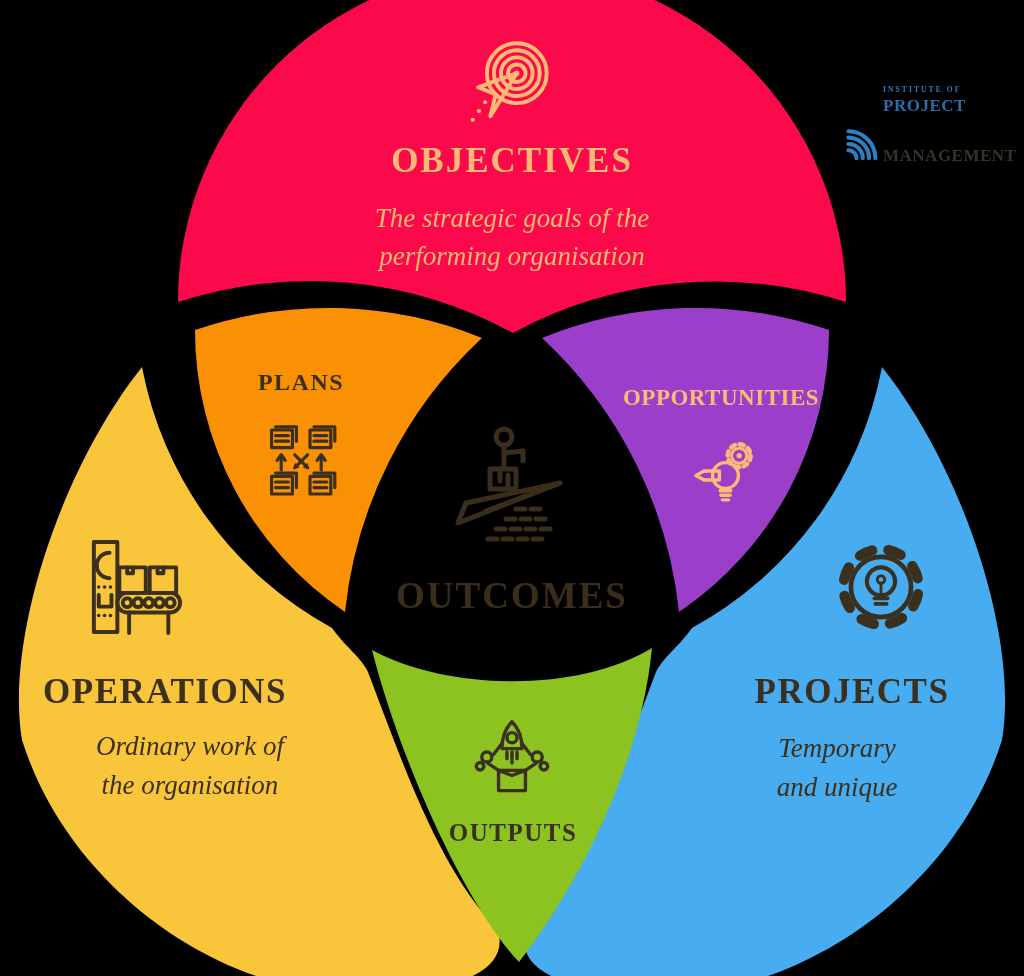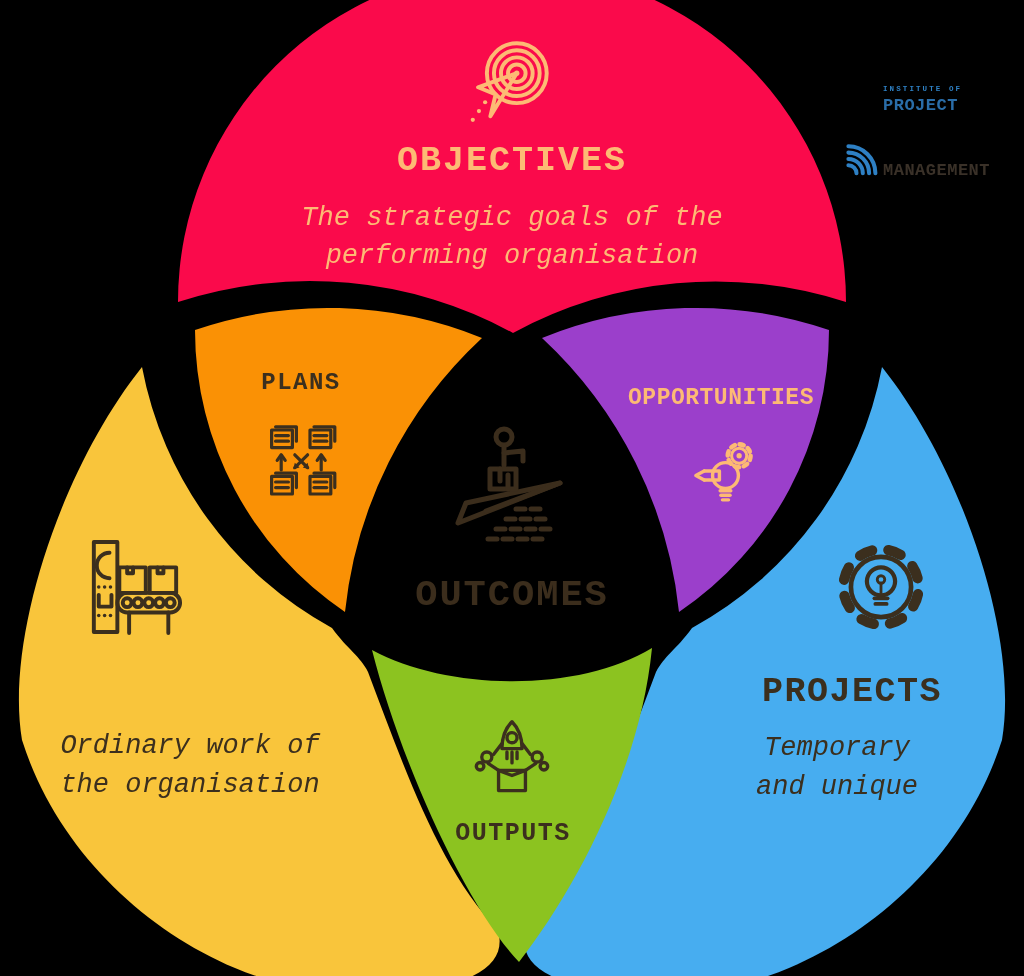--- a/index.html
+++ b/index.html
@@ -1,29 +1,29 @@
 <!DOCTYPE html>
 <html><head>
 <meta charset="utf-8">
 <style>
   html,body{margin:0;padding:0;background:#000;}
   .stage{position:relative;width:1024px;height:976px;background:#000;overflow:hidden;
-         font-family:Liberation Mono, monospace;}
+         font-family:Liberation Serif, serif;}
   .venn{position:absolute;left:0;top:0;}
   .lbl{position:absolute;transform:translateX(-50%);font-weight:bold;white-space:nowrap;letter-spacing:1.5px;}
   .desc{position:absolute;transform:translateX(-50%);font-style:italic;white-space:nowrap;}
   .white{color:#fdba74;margin-top:15px;}
   .dark{color:#3B2F1E;}
   .icon{position:absolute;transform:translate(-50%,-50%);line-height:0;}
   .icon svg{stroke:currentColor;fill:none;stroke-width:4.5;stroke-linecap:round;stroke-linejoin:round;}
   .icon .fill{fill:currentColor;stroke:none;}
   .logo{position:absolute;display:flex;align-items:flex-end;gap:4px;}
   .logo-text{display:flex;flex-direction:column;line-height:1;}
   .logo-line1{font-size:7.5px;font-weight:bold;letter-spacing:2.1px;color:#2E80C4;margin-bottom:3px;}
-  .logo-line2{font-size:17px;font-weight:bold;letter-spacing:0.5px;color:#2A6DA8;margin-bottom:16px;}
+  .logo-line2{font-size:17px;font-weight:bold;letter-spacing:0.5px;color:#2A6DA8;margin-bottom:1px;}
   .logo-line3{font-size:17px;font-weight:bold;letter-spacing:0.5px;color:#3A3128;margin-top:32px;}
 </style>
 </head>
 <body>
 
 <div class="stage">
 
   <svg class="venn" width="1024" height="976" viewBox="0 0 1024 976">
 
     <path d="M178 302 A334 334 0 0 1 846 302
@@ -172,20 +172,21 @@
       <path d="M73 30 V36 M79 30 V36 M73 36 H79"></path>
       <rect x="32" y="56" width="64" height="20" rx="10"></rect>
       <circle cx="42" cy="66" r="4.5"></circle>
         <circle cx="53" cy="66" r="4.5"></circle>
         <circle cx="64" cy="66" r="4.5"></circle>
         <circle cx="75" cy="66" r="4.5"></circle>
         <circle cx="86" cy="66" r="4.5"></circle>
       <path d="M44 76 V97 M84 76 V97"></path>
     </svg>
   </div>
+  <div class="lbl dark" style="left:165px;top:672px;font-size:35px;">OPERATIONS</div>
   <div class="desc dark" style="left:190px;top:770px;font-size:27px;">the organisation</div>
   <div class="desc dark" style="left:190px;top:731px;font-size:27px;">Ordinary work of</div>
 
   <div class="icon dark" style="left:881px;top:587px;">
     <svg width="94" height="94" viewBox="0 0 100 100">
       <circle cx="50" cy="50" r="40" stroke-width="11" stroke-dasharray="14 17.4" transform="rotate(11 50 50)"></circle>
       <circle cx="50" cy="50" r="32" stroke-width="5"></circle>
       <circle cx="50" cy="44" r="15" stroke-width="4.5"></circle>
       <circle cx="50" cy="42" r="4" stroke-width="3"></circle>
       <path d="M50 46 V56" stroke-width="3"></path>

